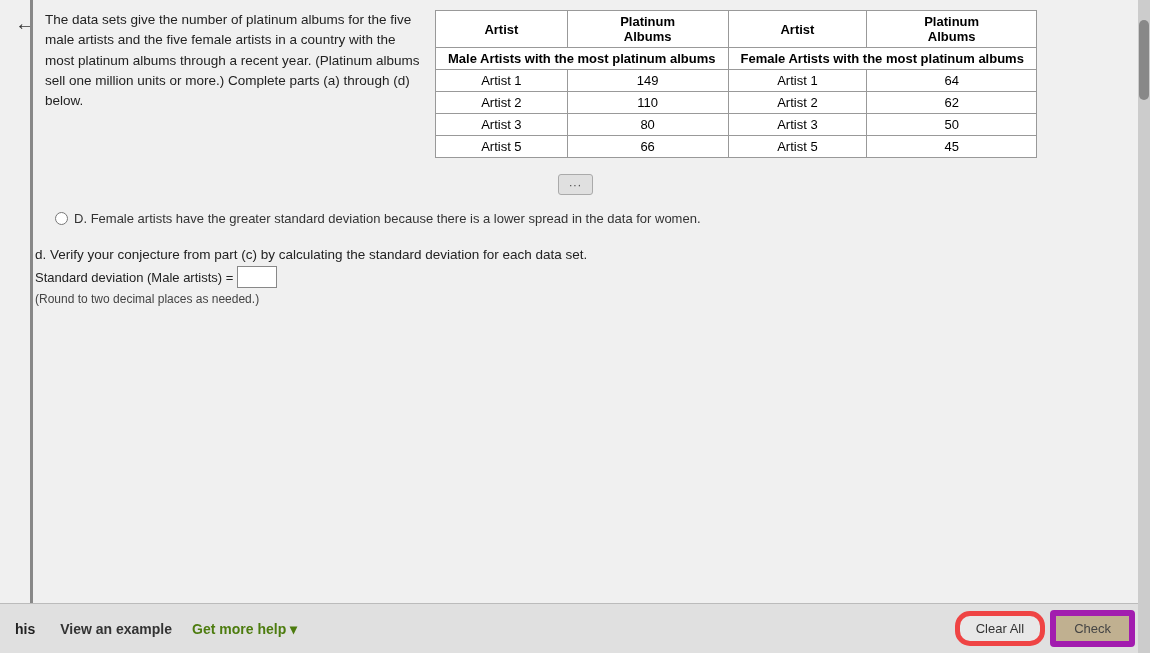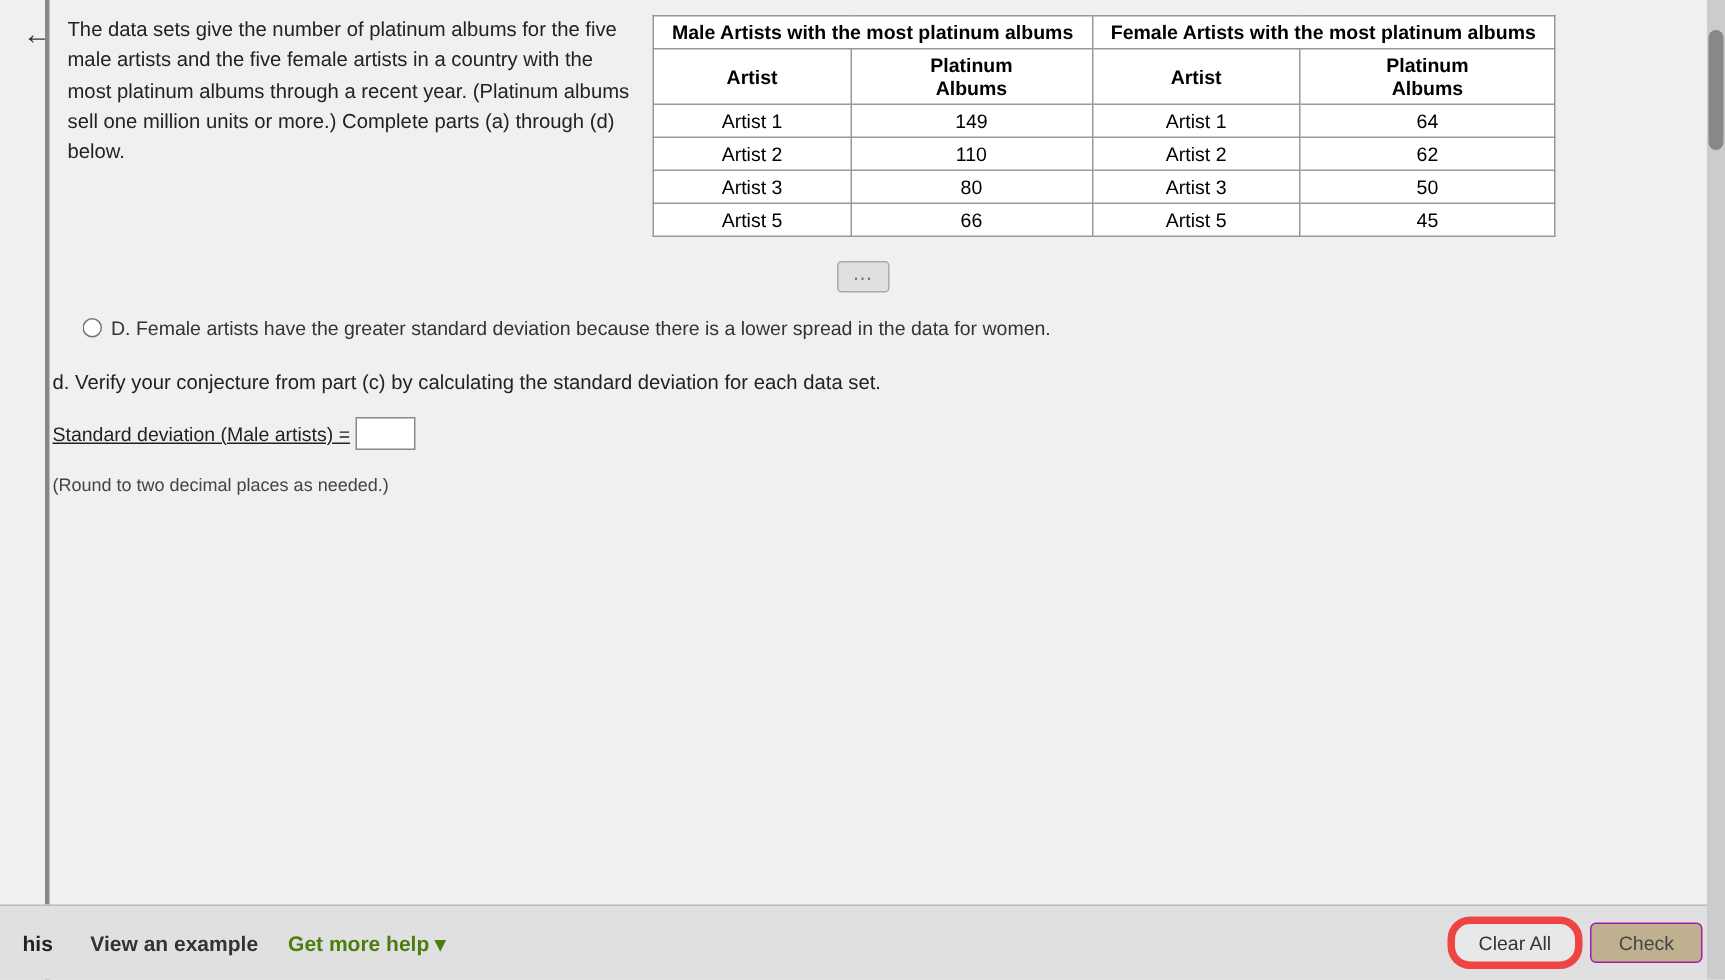--- a/index.html
+++ b/index.html
@@ -90,23 +90,22 @@
     .part-d-title {
       font-size: 13.5px;
       color: #222;
       margin-bottom: 0;
     }
     .input-row {
       display: flex;
       align-items: center;
       font-size: 13px;
       color: #222;
-      margin: 16px 0;
+      margin: 4px 0;
       gap: 4px;
-      text-decoration: underline;
     }
     .answer-input {
       width: 40px;
       height: 22px;
       border: 1px solid #888;
       background: #fff;
       padding: 2px;
       font-size: 13px;
     }
     .answer-input-female {
@@ -159,21 +158,21 @@
       background: #e8e8e8;
       border: 5px solid #ef4444;
       border-radius: 15px;
       padding: 5px 16px;
       font-size: 13px;
       cursor: pointer;
       color: #333;
     }
     .check-btn {
       background: #c0b090;
-      border: 1px solid #a21caf;
+      border: 6px solid #a21caf;
       border-radius: 4px;
       padding: 5px 18px;
       font-size: 13px;
       cursor: pointer;
       color: #444;
     }
     .scrollbar-right {
       position: absolute;
       right: 0;
       top: 0;
@@ -229,28 +228,28 @@
   <div class="content-area">
 
     <div class="top-section">
       <div class="back-arrow">←</div>
       <div class="description-text">The data sets give the number of platinum albums for the five male artists and the five female artists in a country with the most platinum albums through a recent year. (Platinum albums sell one million units or more.) Complete parts (a) through (d) below.</div>
 
       <div>
         <table class="combined-table">
           <thead>
             <tr>
-              <th colspan="2" class="col-header-top">Male Artists with the most platinum albums</th>
-              <th colspan="2" class="col-header-top">Female Artists with the most platinum albums</th>
-            </tr>
-            <tr>
               <th>Artist</th>
               <th>Platinum<br>Albums</th>
               <th>Artist</th>
               <th>Platinum<br>Albums</th>
+            </tr>
+            <tr>
+              <th colspan="2" class="col-header-top">Male Artists with the most platinum albums</th>
+              <th colspan="2" class="col-header-top">Female Artists with the most platinum albums</th>
             </tr>
           </thead>
           <tbody>
             <tr>
               <td>Artist 1</td>
               <td>149</td>
               <td>Artist 1</td>
               <td>64</td>
             </tr>
             <tr>

